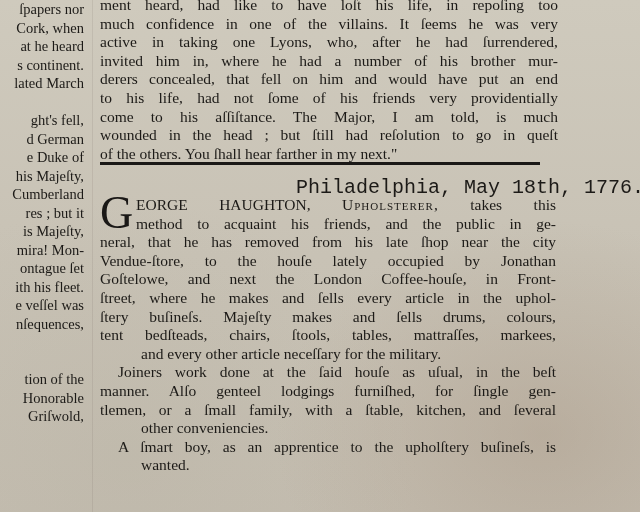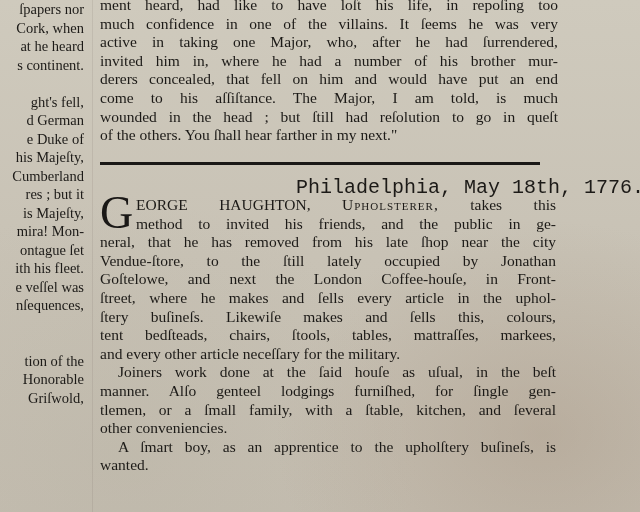--- a/index.html
+++ b/index.html
@@ -79,21 +79,21 @@
       font-size: 15.5px;
       line-height: 18.6px;
     }
     .ad .line {
       display: block;
       height: 18.6px;
       white-space: nowrap;
       text-align: justify;
       text-align-last: justify;
     }
-    .ad .line.last { text-align-last: left; }
+    .ad .line.last { text-align-last: left; margin-left: 41px; }
     .ad .line.indent { padding-left: 18px; }
     .ad .line.dropcap-pad { padding-left: 36px; }
     .dropcap {
       position: absolute;
       left: 100px;
       top: 190px;
       font-size: 46px;
       line-height: 46px;
       font-family: "Liberation Serif", serif;
       color: #1a1816;
@@ -113,20 +113,21 @@
 
 <div class="paper">
 
   <div class="col-divider"></div>
 
   <div class="col-left">
     <span class="line">ſpapers nor</span>
     <span class="line">Cork, when</span>
     <span class="line">at he heard</span>
     <span class="line">s continent.</span>
+    <span class="line">lated March</span>
     <span class="line"></span>
     <span class="line">ght's fell,</span>
     <span class="line">d German</span>
     <span class="line">e Duke of</span>
     <span class="line">his Majeſty,</span>
     <span class="line">Cumberland</span>
     <span class="line">res ; but it</span>
     <span class="line">is Majeſty,</span>
     <span class="line">mira! Mon-</span>
     <span class="line">ontague ſet</span>
@@ -136,46 +137,47 @@
     <span class="line"></span>
     <span class="line"></span>
     <span class="line">tion of the</span>
     <span class="line">Honorable</span>
     <span class="line">Griſwold,</span>
   </div>
 
   <div class="col-main">
     <span class="line">ment heard, had like to have loſt his life, in repoſing too</span>
     <span class="line">much confidence in one of the villains.   It ſeems he was very</span>
-    <span class="line">active in taking one Major, who, after he had ſurrendered,</span>
+    <span class="line">active in taking one Lyons, who, after he had ſurrendered,</span>
     <span class="line">invited him in, where he had a number of his brother mur-</span>
     <span class="line">derers concealed, that fell on him and would have put an end</span>
+    <span class="line">to his life, had not ſome of his friends very providentially</span>
     <span class="line">come to his aſſiſtance.  The Major, I am told, is much</span>
     <span class="line">wounded in the head ; but ſtill had reſolution to go in queſt</span>
     <span class="line last">of the others.  You ſhall hear farther in my next."</span>
   </div>
 
   <div class="rule"></div>
 
   <div class="dateline">Philadelphia, May 18th, 1776.</div>
 
   <div class="dropcap">G</div>
 
   <div class="ad">
     <span class="line dropcap-pad">
       <span>EORGE HAUGHTON,</span>
       <span class="smallcaps">Upholsterer,</span>
       <span>takes this</span>
     </span>
-    <span class="line dropcap-pad">method to invited his friends, and the public in ge-</span>
+    <span class="line dropcap-pad">method to acquaint his friends, and the public in ge-</span>
     <span class="line">neral, that he has removed from his late ſhop near the city</span>
-    <span class="line">Vendue-ſtore, to the ſtill lately occupied by Jonathan</span>
+    <span class="line">Vendue-ſtore, to the houſe lately occupied by Jonathan</span>
     <span class="line">Goſtelowe, and next the London Coffee-houſe, in Front-</span>
     <span class="line">ſtreet, where he makes and ſells every article in the uphol-</span>
-    <span class="line">ſtery buſineſs.  Likewiſe makes and ſells this, colours,</span>
+    <span class="line">ſtery buſineſs.  Majeſty makes and ſells drums, colours,</span>
     <span class="line">tent bedſteads, chairs, ſtools, tables, mattraſſes, markees,</span>
     <span class="line last">and every other article neceſſary for the military.</span>
 
     <span class="line indent">Joiners work done at the ſaid houſe as uſual, in the beſt</span>
     <span class="line">manner.  Alſo genteel lodgings furniſhed, for ſingle gen-</span>
     <span class="line">tlemen, or a ſmall family, with a ſtable, kitchen, and ſeveral</span>
     <span class="line last">other conveniencies.</span>
 
     <span class="line indent">A ſmart boy, as an apprentice to the upholſtery buſineſs, is</span>
     <span class="line last">wanted.</span>

